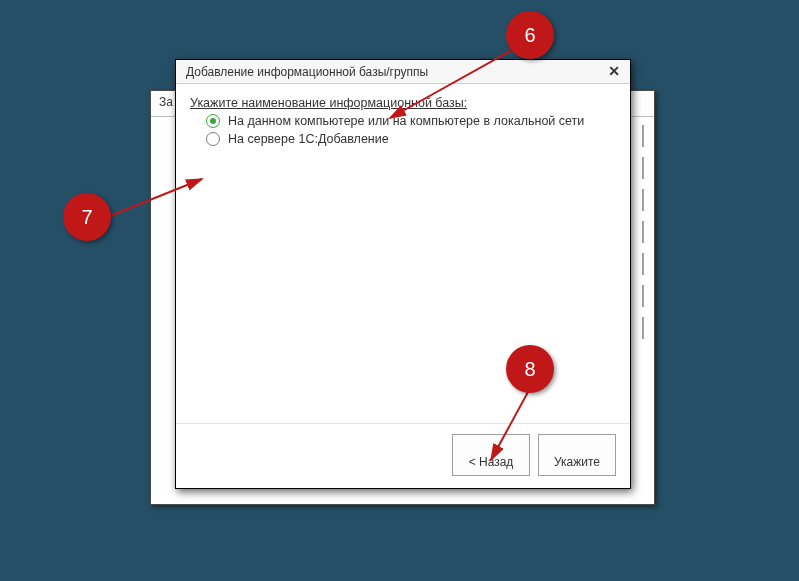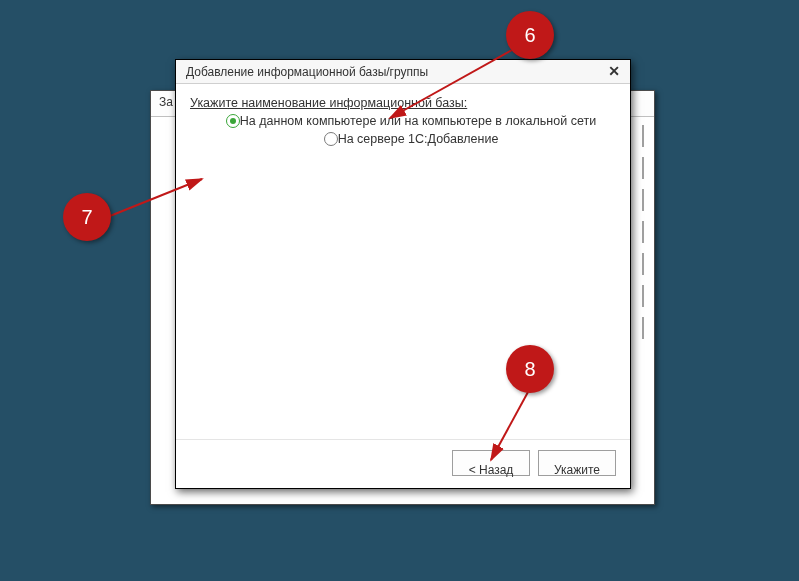--- a/index.html
+++ b/index.html
@@ -100,22 +100,22 @@
   }
   .sub-label {
     margin-top: 18px;
     margin-bottom: 6px;
     font-size: 12.5px;
   }
   .radio-row {
     display: flex;
     align-items: center;
     margin: 4px 0 4px 16px;
+    gap: 8px;
     font-size: 12.5px;
-    justify-content: center;
   }
   .radio {
     width: 14px; height: 14px;
     border: 1px solid #7a7a7a;
     border-radius: 50%;
     position: relative;
     flex-shrink: 0;
   }
   .radio.selected {
     border-color: #3aa639;
@@ -131,21 +131,21 @@
   .buttons {
     border-top: 1px solid #e5e5e5;
     padding: 10px 14px 12px;
     display: flex;
     justify-content: flex-end;
     gap: 8px;
   }
   .btn {
     border: 1px solid #9e9e9e;
     background: #fdfdfd;
-    padding: 12px 14px;
+    padding: 20px 14px;
     font-size: 12px;
     color: #333;
     cursor: pointer;
     min-width: 78px;
     text-align: center;
     height: 24px;
     line-height: 14px;
   }
 
   

